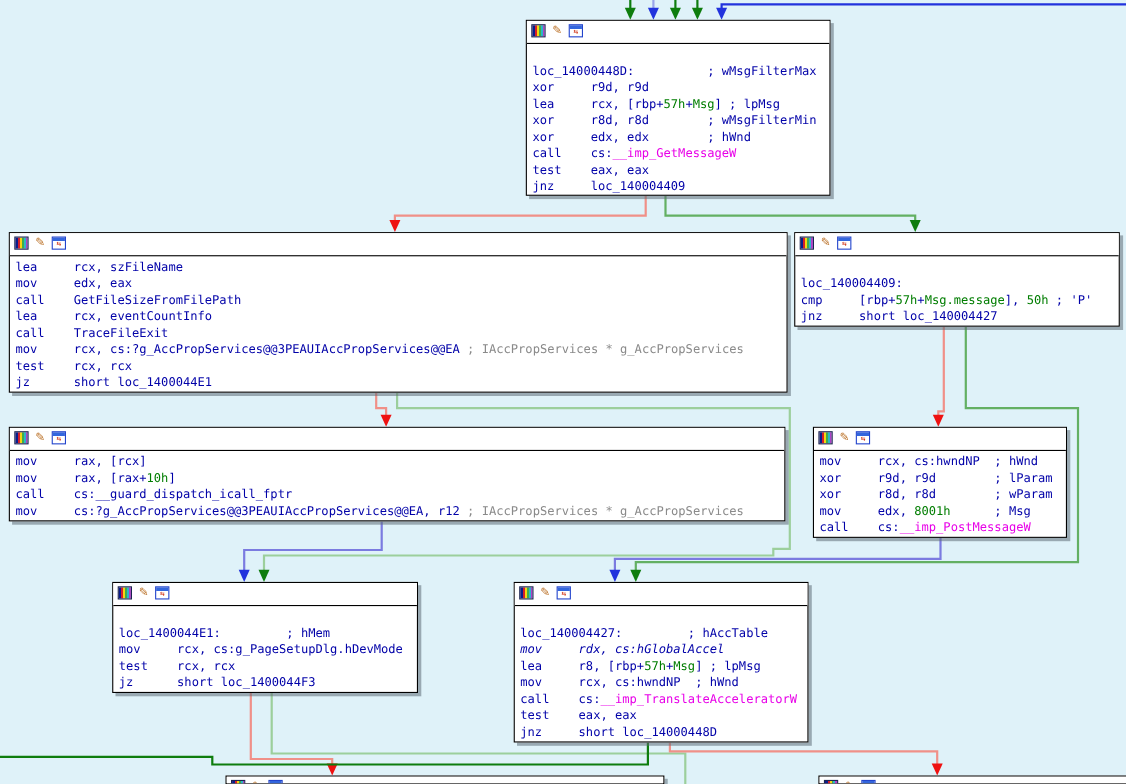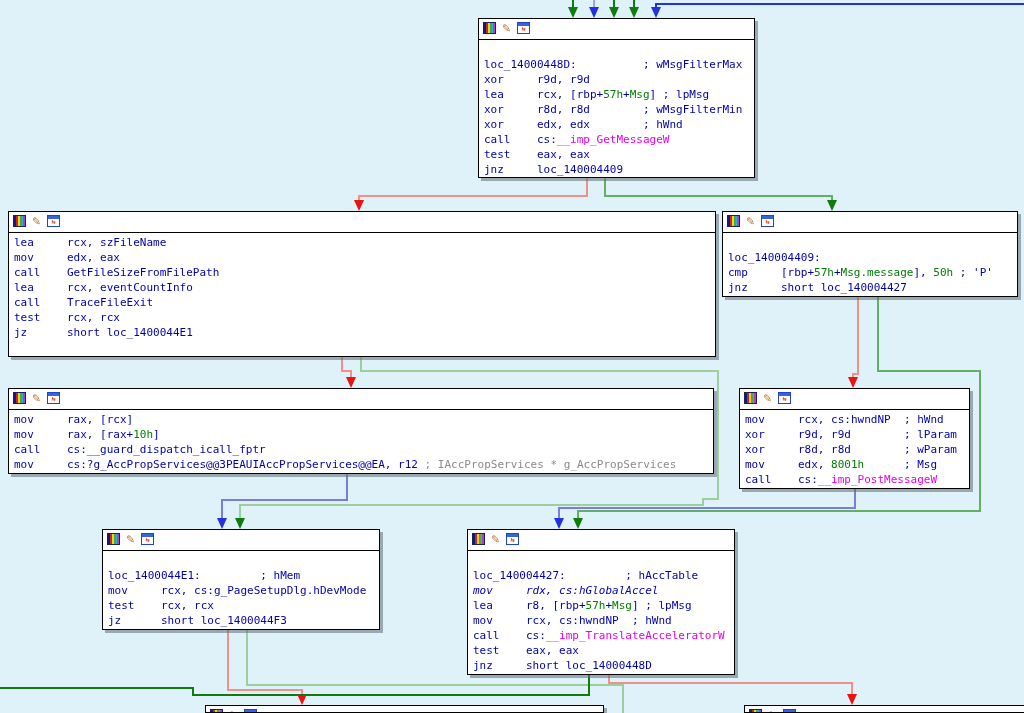--- a/index.html
+++ b/index.html
@@ -85,20 +85,21 @@
     <span class="ic ic-win">
         <i>⇆</i>
       </span>
   </div>
   <div class="nbody">
       <div class="cl"><span style="color: rgb(1, 1, 168);">lea     rcx, szFileName</span></div>
       <div class="cl"><span style="color: rgb(1, 1, 168);">mov     edx, eax</span></div>
       <div class="cl"><span style="color: rgb(1, 1, 168);">call    GetFileSizeFromFilePath</span></div>
       <div class="cl"><span style="color: rgb(1, 1, 168);">lea     rcx, eventCountInfo</span></div>
       <div class="cl"><span style="color: rgb(1, 1, 168);">call    TraceFileExit</span></div>
+      <div class="cl"><span style="color: rgb(1, 1, 168);">mov     rcx, cs:?g_AccPropServices@@3PEAUIAccPropServices@@EA</span><span style="color: rgb(138, 138, 138);"> ; IAccPropServices * g_AccPropServices</span></div>
       <div class="cl"><span style="color: rgb(1, 1, 168);">test    rcx, rcx</span></div>
       <div class="cl"><span style="color: rgb(1, 1, 168);">jz      short loc_1400044E1</span></div>
     </div>
 </div>
 
 <div class="node" style="left:722px;top:211px;width:296px;height:86px;">
   <div class="nhead">
     <span class="ic ic-pal"></span>
     <span class="ic ic-pen">✎</span>
     <span class="ic ic-win">

